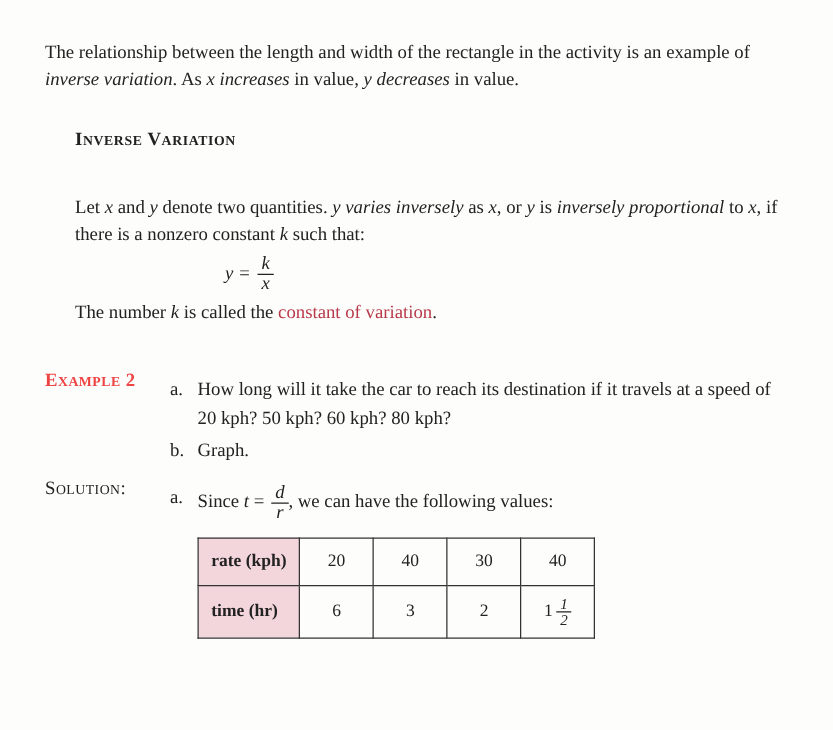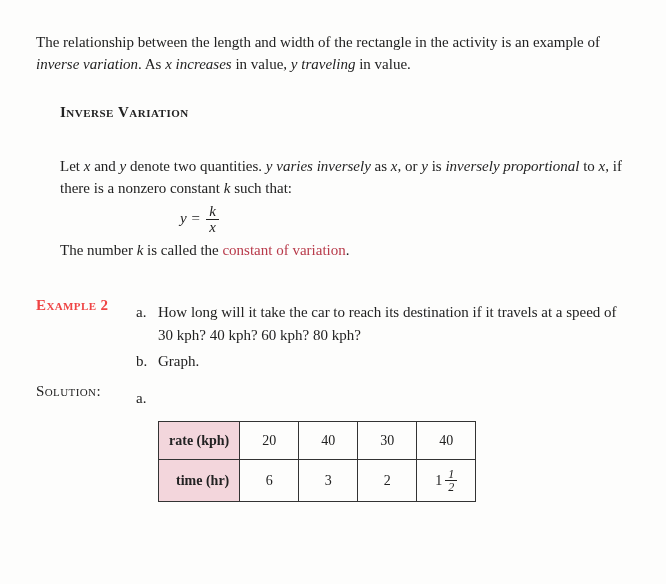--- a/index.html
+++ b/index.html
@@ -101,68 +101,71 @@
     border: 1.5px solid #333;
     padding: 8px 12px;
     text-align: center;
     font-size: 14px;
     font-weight: normal;
     min-width: 34px;
   }
   table.data th {
     background: #f3d6dc;
     font-weight: bold;
-    text-align: right;
+    text-align: left;
     padding-left: 10px;
     padding-right: 10px;
   }
   .mixed {
     display: inline-flex;
     align-items: center;
   }
   .mixed .whole { margin-right: 1px; }
 </style>
 </head>
 <body>
 
 <div class="intro">
-  <span>The relationship between the length and width of the rectangle in the activity is an example of </span><span class="italic">inverse variation</span><span>. As </span><span class="italic">x increases</span><span> in value, </span><span class="italic">y traveling</span><span> in value.</span>
+  <span>The relationship between the length and width of the rectangle in the activity is an example of </span><span class="italic">inverse variation</span><span>. As </span><span class="italic">x increases</span><span> in value, </span><span class="italic">y decreases</span><span> in value.</span>
 </div>
 
 <div class="box-section">
   <div class="box-title">Inverse Variation</div>
   <div class="box-body">
     <span>Let </span><span class="italic">x</span><span> and </span><span class="italic">y</span><span> denote two quantities. </span><span class="italic">y varies inversely</span><span> as </span><span class="italic">x</span><span>, or </span><span class="italic">y</span><span> is </span><span class="italic">inversely proportional</span><span> to </span><span class="italic">x</span><span>, if there is a nonzero constant </span><span class="italic">k</span><span> such that:</span>
     <div class="formula">
       <span>y = </span><span class="frac"><span class="num">k</span><span class="den">x</span></span>
     </div>
     <span>The number </span><span class="italic">k</span><span> is called the </span><span class="accent">constant of variation</span><span>.</span>
   </div>
 </div>
 
 <div class="example-block">
   <div class="example-row">
     <div class="example-label">Example 2</div>
     <div class="example-text">
       <div class="sub-item">
         <div class="sub-marker">a.</div>
-        <div>How long will it take the car to reach its destination if it travels at a speed of 30 kph? 40 kph? 60 kph? 80 kph?</div>
+        <div>How long will it take the car to reach its destination if it travels at a speed of 20 kph? 50 kph? 60 kph? 80 kph?</div>
       </div>
       <div class="sub-item">
         <div class="sub-marker">b.</div>
         <div>Graph.</div>
       </div>
     </div>
   </div>
 
   <div class="example-row" style="margin-top:10px;">
     <div class="solution-label">Solution:</div>
     <div class="example-text">
       <div class="sub-item">
         <div class="sub-marker">a.</div>
+        <div>
+          <span>Since </span><span class="italic">t</span><span> = </span><span class="frac"><span class="num">d</span><span class="den">r</span></span><span>, we can have the following values:</span>
+        </div>
       </div>
 
       <table class="data">
         <tbody>
             <tr>
           <th>rate (kph)</th>
           <td>20</td>
           <td>40</td>
           <td>30</td>
           <td>40</td>

